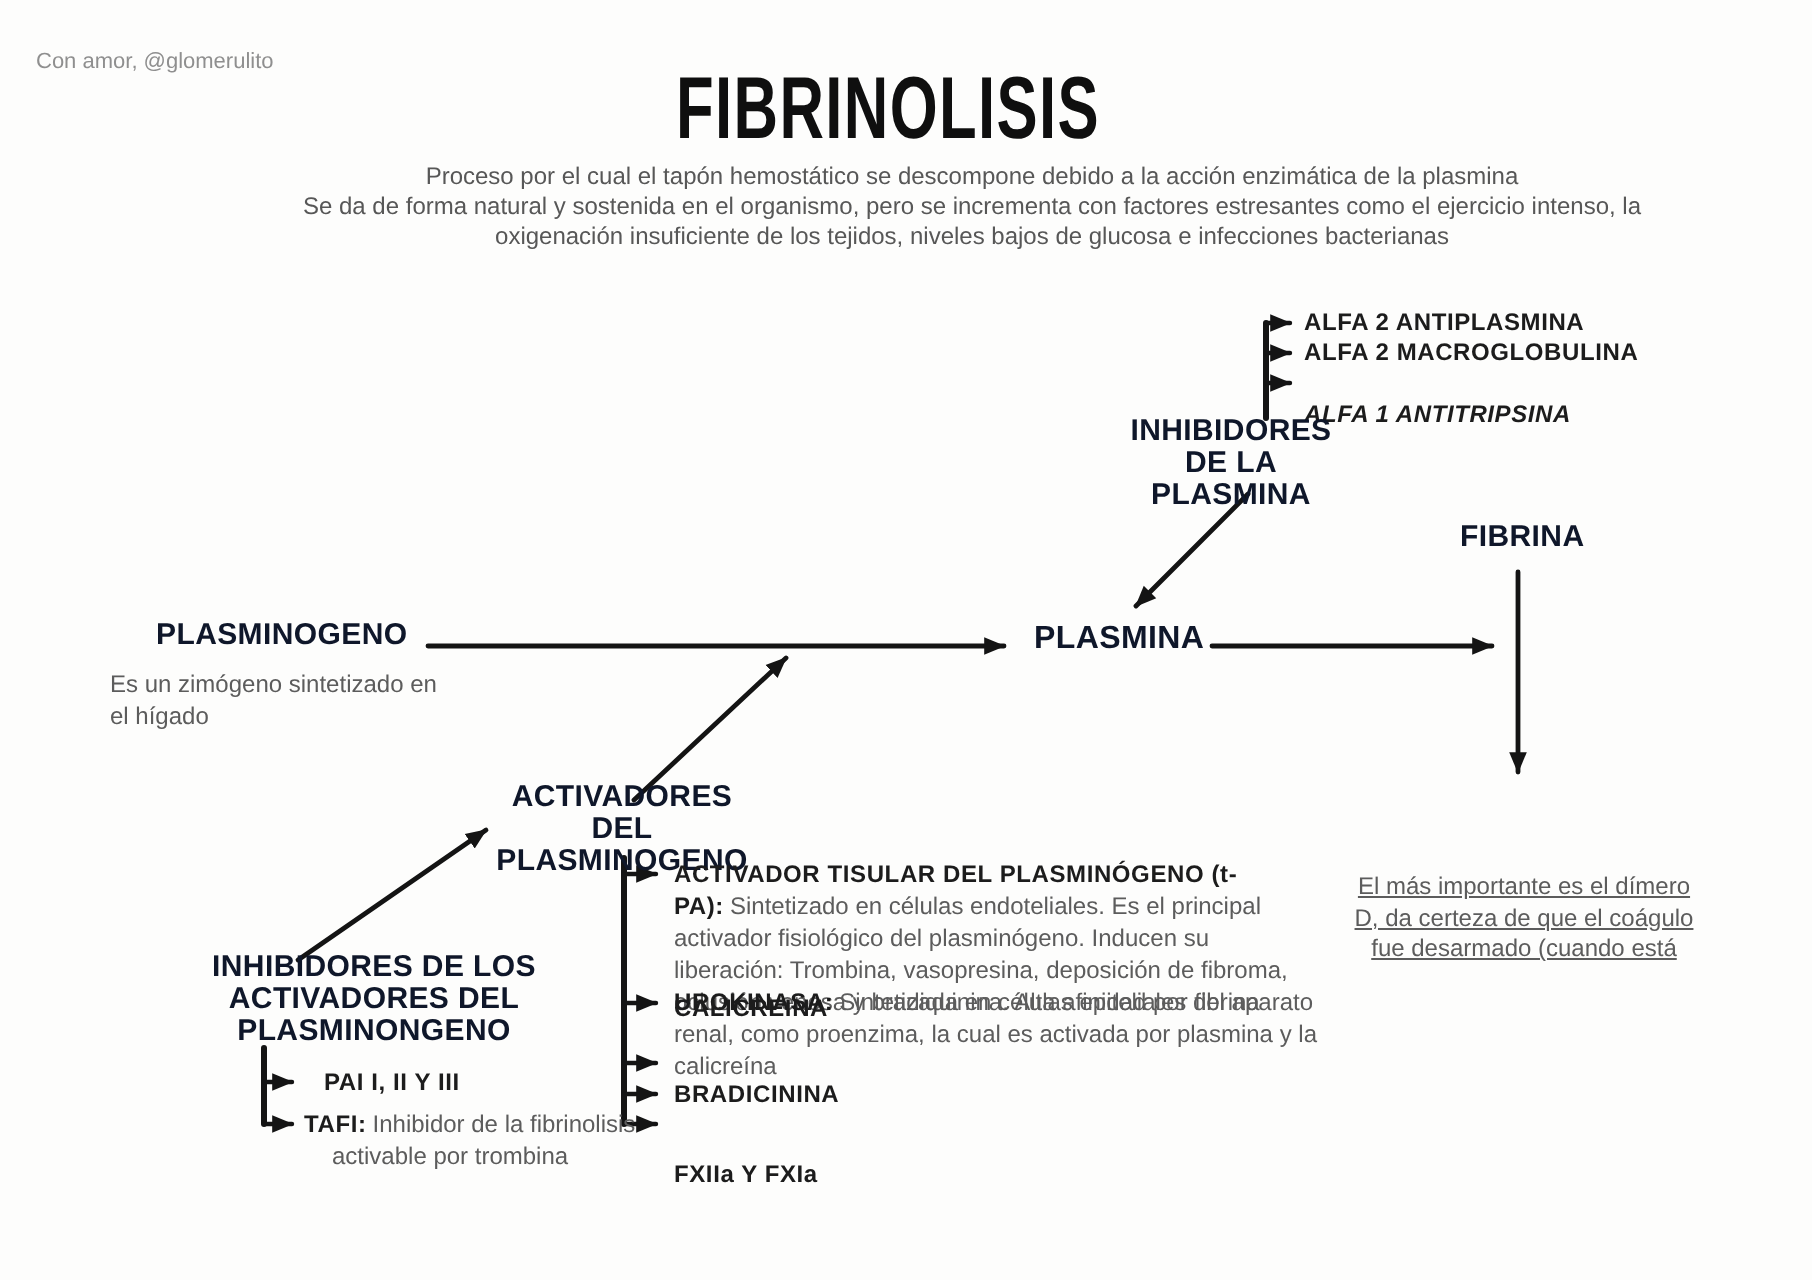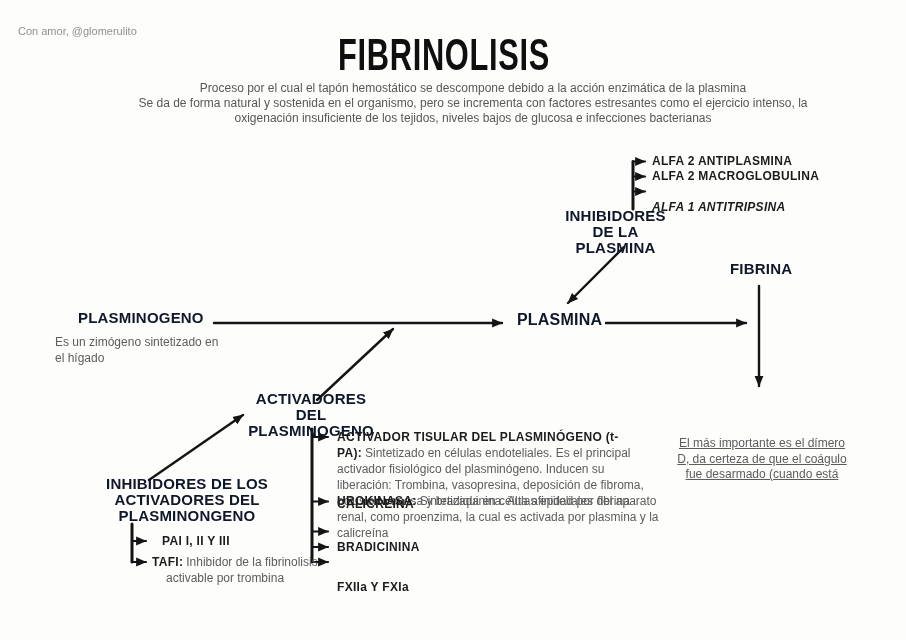--- a/index.html
+++ b/index.html
@@ -10,21 +10,21 @@
   .abs{position:absolute;}
   
   .note{color:#8f8f8f;font-size:11px;line-height:14px;}
   
   .title{
     left:144px;top:30px;width:600px;text-align:center;
     font-size:44px;font-weight:700;color:#0f0f0f;letter-spacing:1px;
     transform:scaleX(0.70);transform-origin:50% 0;white-space:nowrap;
   }
   
-  .intro{left:93px;top:81px;width:760px;text-align:center;color:#575757;}
+  .intro{left:106px;top:81px;width:760px;text-align:center;color:#575757;}
   .intro div{font-size:12px;line-height:15.2px;}
   
   .nhead{
     font-weight:700;color:#0f172a;font-size:15px;line-height:16px;
     letter-spacing:0.2px;
   }
   .center{text-align:center;}
   
   .term{font-weight:600;color:#1c1c1c;font-size:12px;letter-spacing:0.3px;margin-right:3px;}
   .body-sm{font-size:12px;color:#5c5c5c;line-height:15.5px;}

